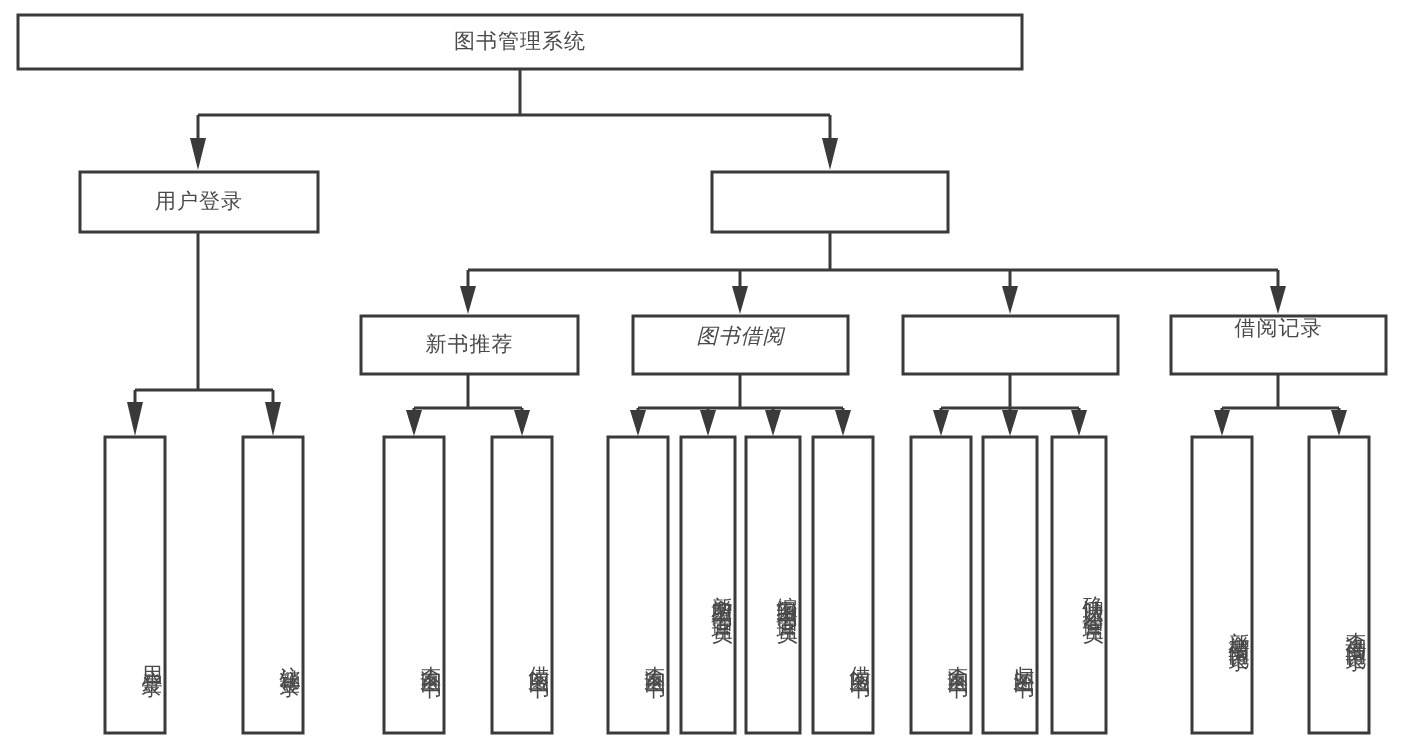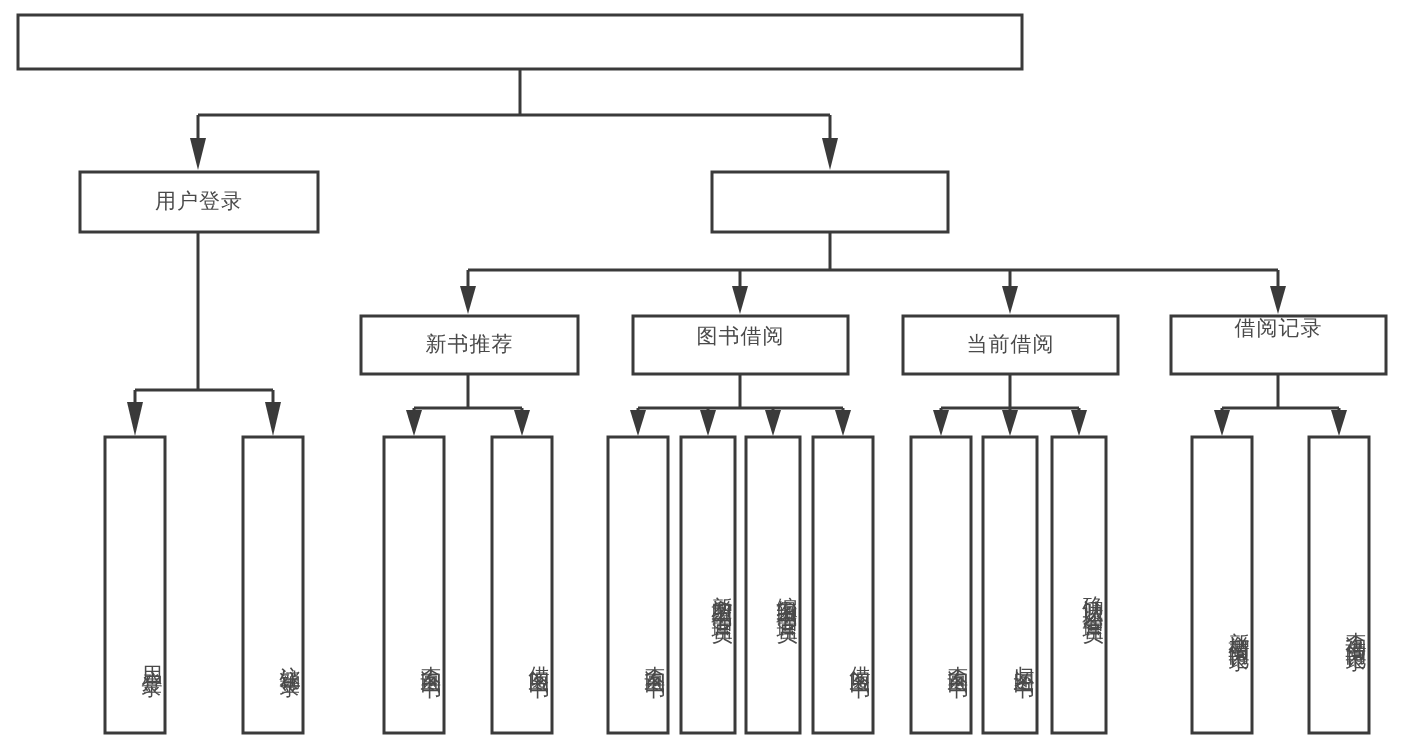--- a/index.html
+++ b/index.html
@@ -166,26 +166,26 @@
 
     <rect class="node-box" x="911" y="437" width="60" height="296"></rect>
     <rect class="node-box" x="983" y="437" width="54" height="296"></rect>
     <rect class="node-box" x="1052" y="437" width="54" height="296"></rect>
 
     <rect class="node-box" x="1192" y="437" width="60" height="296"></rect>
     <rect class="node-box" x="1309" y="437" width="60" height="296"></rect>
 
   </svg>
 
+  <div class="node-label horizontal" style="left:18px; top:15px; width:1004px; height:54px;">图书管理系统</div>
 
   <div class="node-label horizontal" style="left:80px; top:172px; width:238px; height:60px;">用户登录</div>
 
   <div class="node-label horizontal" style="left:361px; top:316px; width:217px; height:58px;">新书推荐</div>
-  <div class="node-label horizontal" style="left:633px; top:316px; width:215px; height:42px;">图书借阅</div>
-  <div class="node-label horizontal" style="left:903px; top:316px; width:215px; height:58px;">当前借阅</div>
+  <div class="node-label horizontal" style="left:633px; top:316px; width:215px; height:42px;font-style:italic;">图书借阅</div>
   <div class="node-label horizontal" style="left:1171px; top:300px; width:215px; height:58px;">借阅记录</div>
 
   <div class="node-label vertical" style="left:105px; top:437px; width:60px; height:296px; padding-top:72px;">用户登录</div>
   <div class="node-label vertical" style="left:243px; top:437px; width:60px; height:296px; padding-top:72px;">注销登录</div>
 
   <div class="node-label vertical" style="left:384px; top:437px; width:60px; height:296px; padding-top:72px;">查询图书</div>
   <div class="node-label vertical" style="left:492px; top:437px; width:60px; height:296px; padding-top:72px;">借阅图书</div>
 
   <div class="node-label vertical" style="left:608px; top:437px; width:60px; height:296px; padding-top:72px;">查询图书</div>
   <div class="node-label vertical" style="left:681px; top:437px; width:54px; height:296px; padding-top:12px;">新增图书（管理员）</div>

